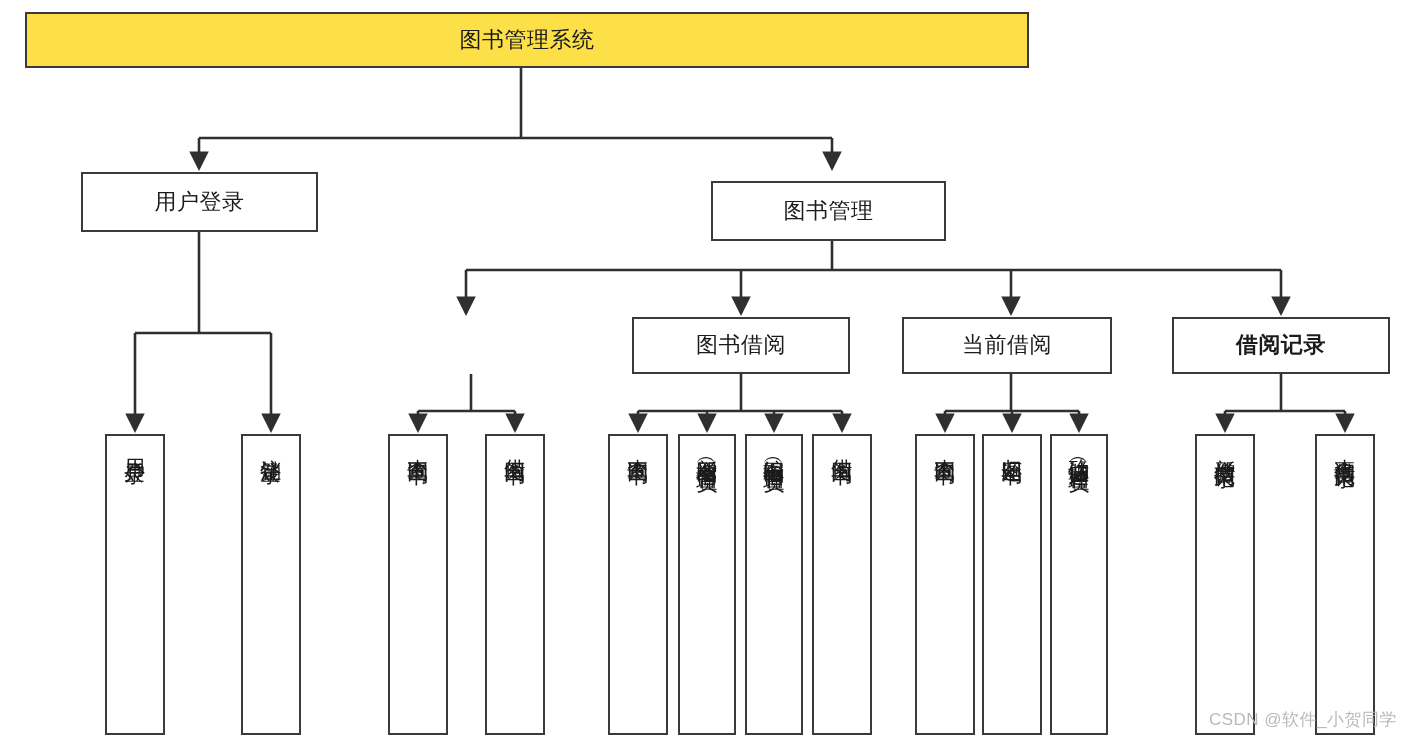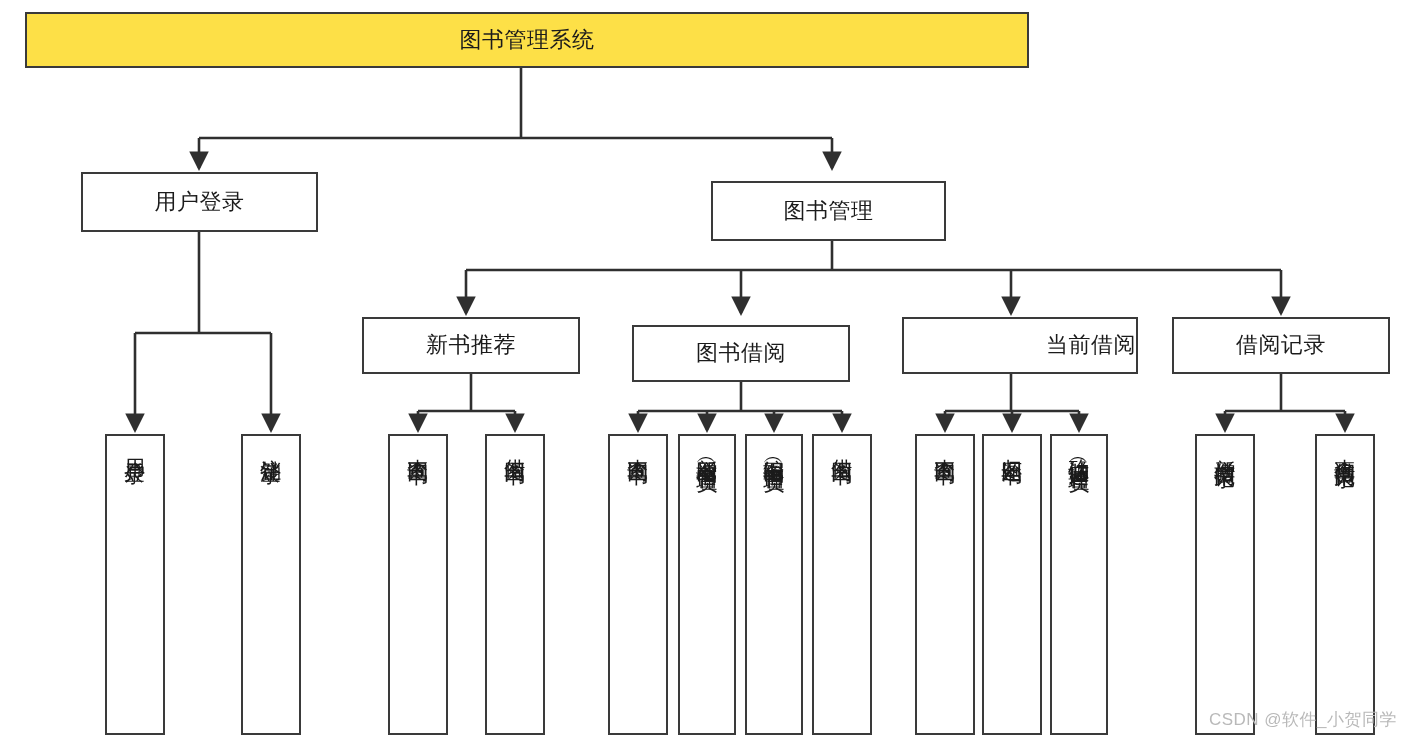--- a/index.html
+++ b/index.html
@@ -125,30 +125,27 @@
     <span class="label">图书管理系统</span>
   </div>
 
   <div class="node lvl2" style="left: 81px; top: 172px; width: 237px; height: 60px; border-color: rgb(58, 58, 58); background: rgb(255, 255, 255); color: rgb(27, 27, 27);">
     <span class="label">用户登录</span>
   </div>
   <div class="node lvl2" style="left: 711px; top: 181px; width: 235px; height: 60px; border-color: rgb(58, 58, 58); background: rgb(255, 255, 255); color: rgb(27, 27, 27);">
     <span class="label">图书管理</span>
   </div>
 
-  <div class="node lvl3" style="left: 362px; top: 317px; width: 218px; height: 57px; border-color: rgb(58, 58, 58); background: rgb(255, 255, 255); color: rgb(27, 27, 27);">
-    <span class="label">新书推荐</span>
-  </div>
-  <div class="node lvl3" style="left: 632px; top: 317px; width: 218px; height: 57px; border-color: rgb(58, 58, 58); background: rgb(255, 255, 255); color: rgb(27, 27, 27); margin-top: 8px;">
+  <div class="node lvl3" style="left: 632px; top: 317px; width: 218px; height: 57px; border-color: rgb(58, 58, 58); background: rgb(255, 255, 255); color: rgb(27, 27, 27);">
     <span class="label">图书借阅</span>
   </div>
-  <div class="node lvl3" style="left: 902px; top: 317px; width: 236px; height: 57px; border-color: rgb(58, 58, 58); background: rgb(255, 255, 255); color: rgb(27, 27, 27); justify-content: flex-end;">
+  <div class="node lvl3" style="left: 902px; top: 317px; width: 210px; height: 57px; border-color: rgb(58, 58, 58); background: rgb(255, 255, 255); color: rgb(27, 27, 27);">
     <span class="label">当前借阅</span>
   </div>
-  <div class="node lvl3" style="left: 1172px; top: 317px; width: 218px; height: 57px; border-color: rgb(58, 58, 58); background: rgb(255, 255, 255); color: rgb(27, 27, 27);">
+  <div class="node lvl3" style="left: 1172px; top: 317px; width: 218px; height: 57px; border-color: rgb(58, 58, 58); background: rgb(255, 255, 255); color: rgb(27, 27, 27); font-weight: bold;">
     <span class="label">借阅记录</span>
   </div>
 
   <div class="node leaf" style="left: 105px; top: 434px; width: 60px; height: 301px; border-color: rgb(58, 58, 58); background: rgb(255, 255, 255); color: rgb(27, 27, 27);">
     <span class="label">用户登录</span>
   </div>
   <div class="node leaf" style="left: 241px; top: 434px; width: 60px; height: 301px; border-color: rgb(58, 58, 58); background: rgb(255, 255, 255); color: rgb(27, 27, 27);">
     <span class="label">注销登录</span>
   </div>
   <div class="node leaf" style="left: 388px; top: 434px; width: 60px; height: 301px; border-color: rgb(58, 58, 58); background: rgb(255, 255, 255); color: rgb(27, 27, 27);">

